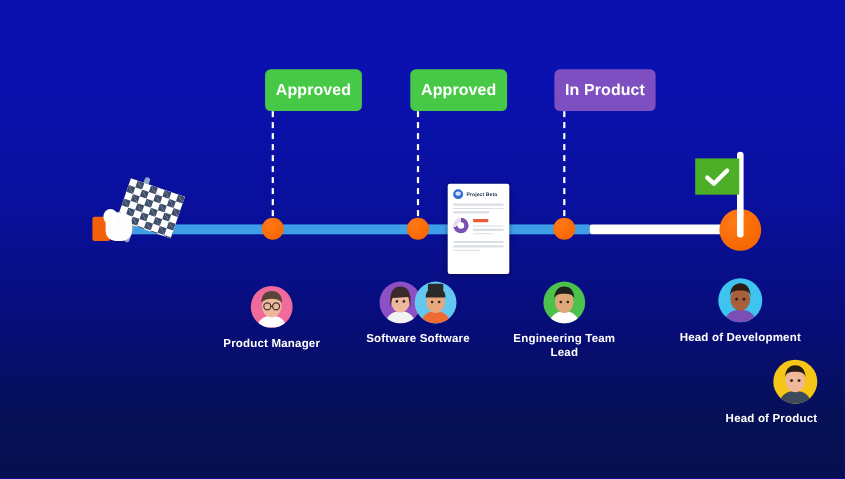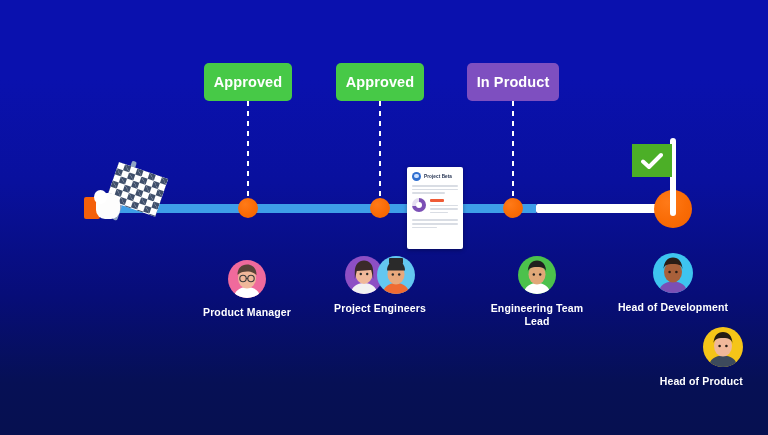--- a/index.html
+++ b/index.html
@@ -10,21 +10,21 @@
   }
   #stage{
     position:relative;width:768px;height:435px;overflow:hidden;
     background:linear-gradient(180deg,#0a11ae 0%,#0a11ae 18%,#09109d 42%,#070d78 68%,#061055 88%,#061050 100%);
   }
 
   
   .badge{
     position:absolute;display:flex;align-items:center;justify-content:center;
     height:38px;border-radius:5px;color:#ffffff;font-size:14.5px;font-weight:bold;
-    letter-spacing:.1px;white-space:nowrap;padding:0 14px;box-sizing:border-box;
+    letter-spacing:.1px;white-space:nowrap;padding:0 14px;box-sizing:border-box;margin-left:37px;
   }
   .badge.green{background:#47c947;}
   .badge.purple{background:#7e4fc0;}
 
   
   .dash{
     position:absolute;width:2px;
     background-image:linear-gradient(to bottom,#ffffff 0 5px,rgba(255,255,255,0) 5px 10px);
     background-size:2px 10px;background-repeat:repeat-y;
   }
@@ -212,24 +212,24 @@
         <svg viewBox="0 0 38 38" width="38" height="38">
           <path d="M6 38c0-7 5.8-11 13-11s13 4 13 11z" fill="#ef6b33"></path>
           <ellipse cx="19" cy="18.5" rx="8.5" ry="10" fill="#e8a87c"></ellipse>
           <path d="M10 14.5h18c0-6-4-9.5-9-9.5s-9 3.5-9 9.5z" fill="#2a2a2a"></path>
           <rect x="12" y="2" width="14" height="6" rx="1" fill="#2a2a2a"></rect>
           <circle cx="15.8" cy="18.5" r="1.2" fill="#2a2a2a"></circle>
           <circle cx="22.2" cy="18.5" r="1.2" fill="#2a2a2a"></circle>
         </svg>
       </div>
     </div>
-    <div class="person-label">Project Engineers</div>
-  </div>
-
-  <div class="person" style="left:472px;top:256px;width:130px;">
+    <div class="person-label">Software Software</div>
+  </div>
+
+  <div class="person" style="left:448px;top:256px;width:130px;">
     <div class="pair">
       <div class="avatar" style="width:38px;height:38px;background:#4cc14c;">
         <svg viewBox="0 0 38 38" width="38" height="38">
           <path d="M6 38c0-7 5.8-11 13-11s13 4 13 11z" fill="#ffffff"></path>
           <ellipse cx="19" cy="18.5" rx="8.5" ry="10" fill="#e0a878"></ellipse>
           <path d="M9.8 16.5c0-8 3.8-12 9.2-12s9.2 4 9.2 12c0-4-3.5-5.5-9.2-5.5S9.8 12.5 9.8 16.5z" fill="#20201e"></path>
           <circle cx="15.8" cy="18.5" r="1.2" fill="#20201e"></circle>
           <circle cx="22.2" cy="18.5" r="1.2" fill="#20201e"></circle>
         </svg>
       </div>

